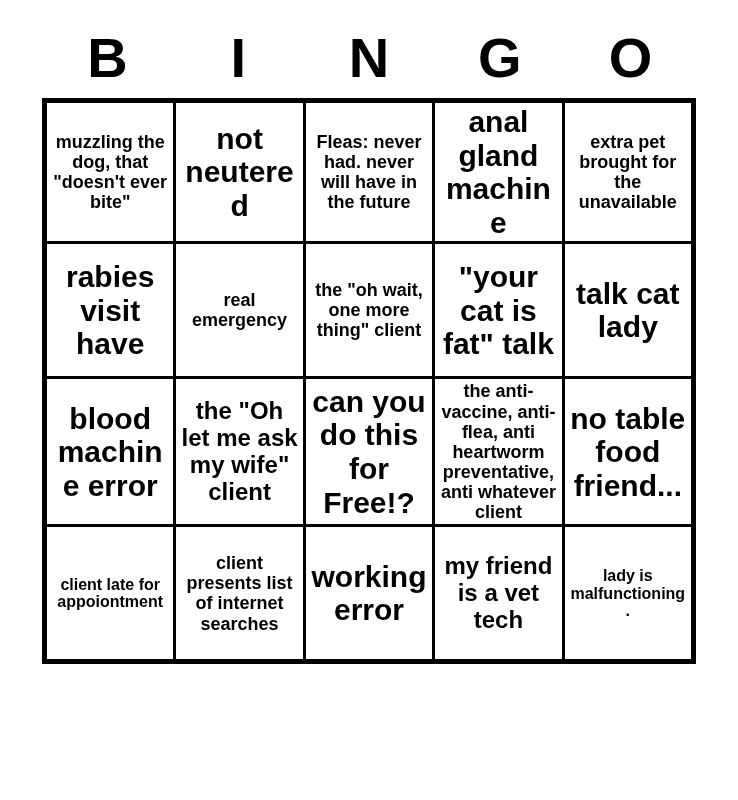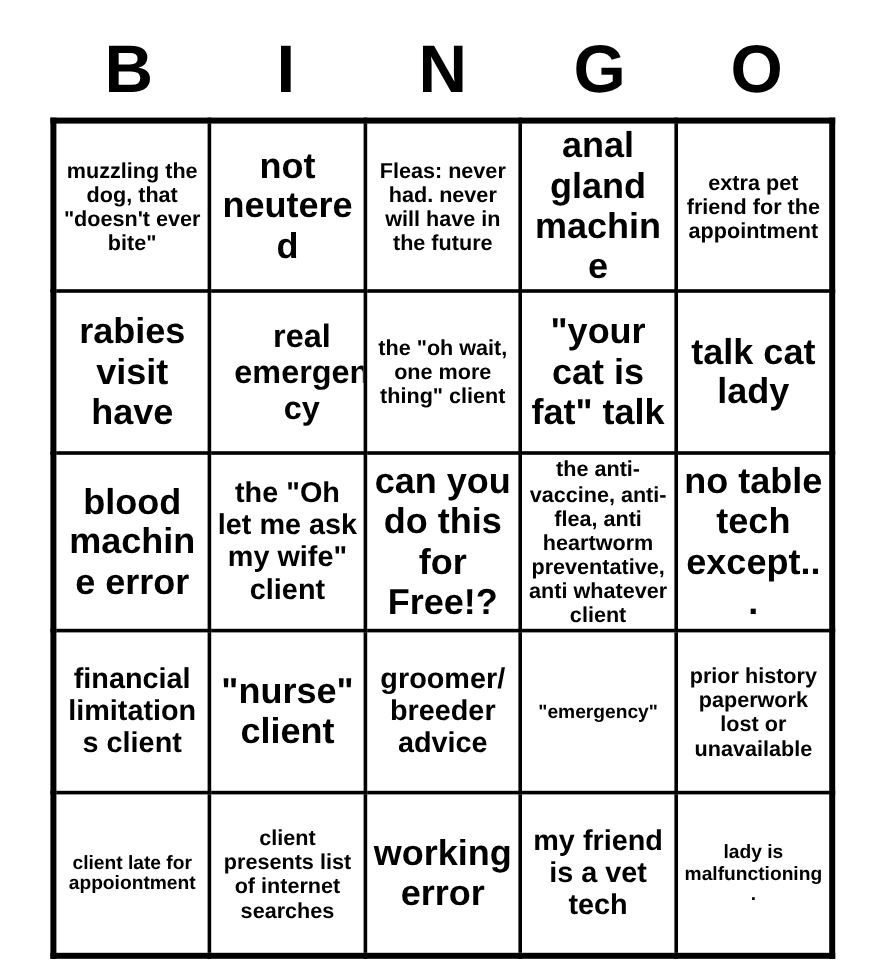--- a/index.html
+++ b/index.html
@@ -55,21 +55,21 @@
   .cell-text {
     display: block;
     width: 100%;
     font-weight: 700;
     line-height: 1.12;
     word-wrap: break-word;
   }
   
   .s-xxl { font-size: 30px; }
   .s-l   { font-size: 24px; }
-  .s-m   { font-size: 27px; margin-left: 12px; }
+  .s-m   { font-size: 18px; }
   .s-s   { font-size: 18px; }
   .s-xs  { font-size: 16px; }
   .s-xxs { font-size: 18px; }
 </style>
 </head>
 <body>
 
 <div class="card">
 
   <div class="header">
@@ -89,21 +89,21 @@
         <td>
             <span class="cell-text s-xxl">not neutered</span>
           </td>
         <td>
             <span class="cell-text s-s">Fleas: never had. never will have in the future</span>
           </td>
         <td>
             <span class="cell-text s-xxl">anal gland machine</span>
           </td>
         <td>
-            <span class="cell-text s-s">extra pet friend for the appointment</span>
+            <span class="cell-text s-s">extra pet brought for the unavailable</span>
           </td>
       </tr>
       <tr>
         <td>
             <span class="cell-text s-xxl">rabies visit have</span>
           </td>
         <td>
             <span class="cell-text s-m">real emergency</span>
           </td>
         <td>
@@ -123,38 +123,21 @@
         <td>
             <span class="cell-text s-l">the "Oh let me ask my wife" client</span>
           </td>
         <td>
             <span class="cell-text s-xxl">can you do this for Free!?</span>
           </td>
         <td>
             <span class="cell-text s-xxs">the anti-vaccine, anti- flea, anti heartworm preventative, anti whatever client</span>
           </td>
         <td>
-            <span class="cell-text s-xxl">no table tech except...</span>
-          </td>
-      </tr>
-      <tr>
-        <td>
-            <span class="cell-text s-l">financial limitations client</span>
-          </td>
-        <td>
-            <span class="cell-text s-xxl">"nurse" client</span>
-          </td>
-        <td>
-            <span class="cell-text s-l">groomer/ breeder advice</span>
-          </td>
-        <td>
-            <span class="cell-text s-xs">"emergency"</span>
-          </td>
-        <td>
-            <span class="cell-text s-s">prior history paperwork lost or unavailable</span>
+            <span class="cell-text s-xxl">no table food friend...</span>
           </td>
       </tr>
       <tr>
         <td>
             <span class="cell-text s-xs">client late for appoiontment</span>
           </td>
         <td>
             <span class="cell-text s-s">client presents list of internet searches</span>
           </td>
         <td>

